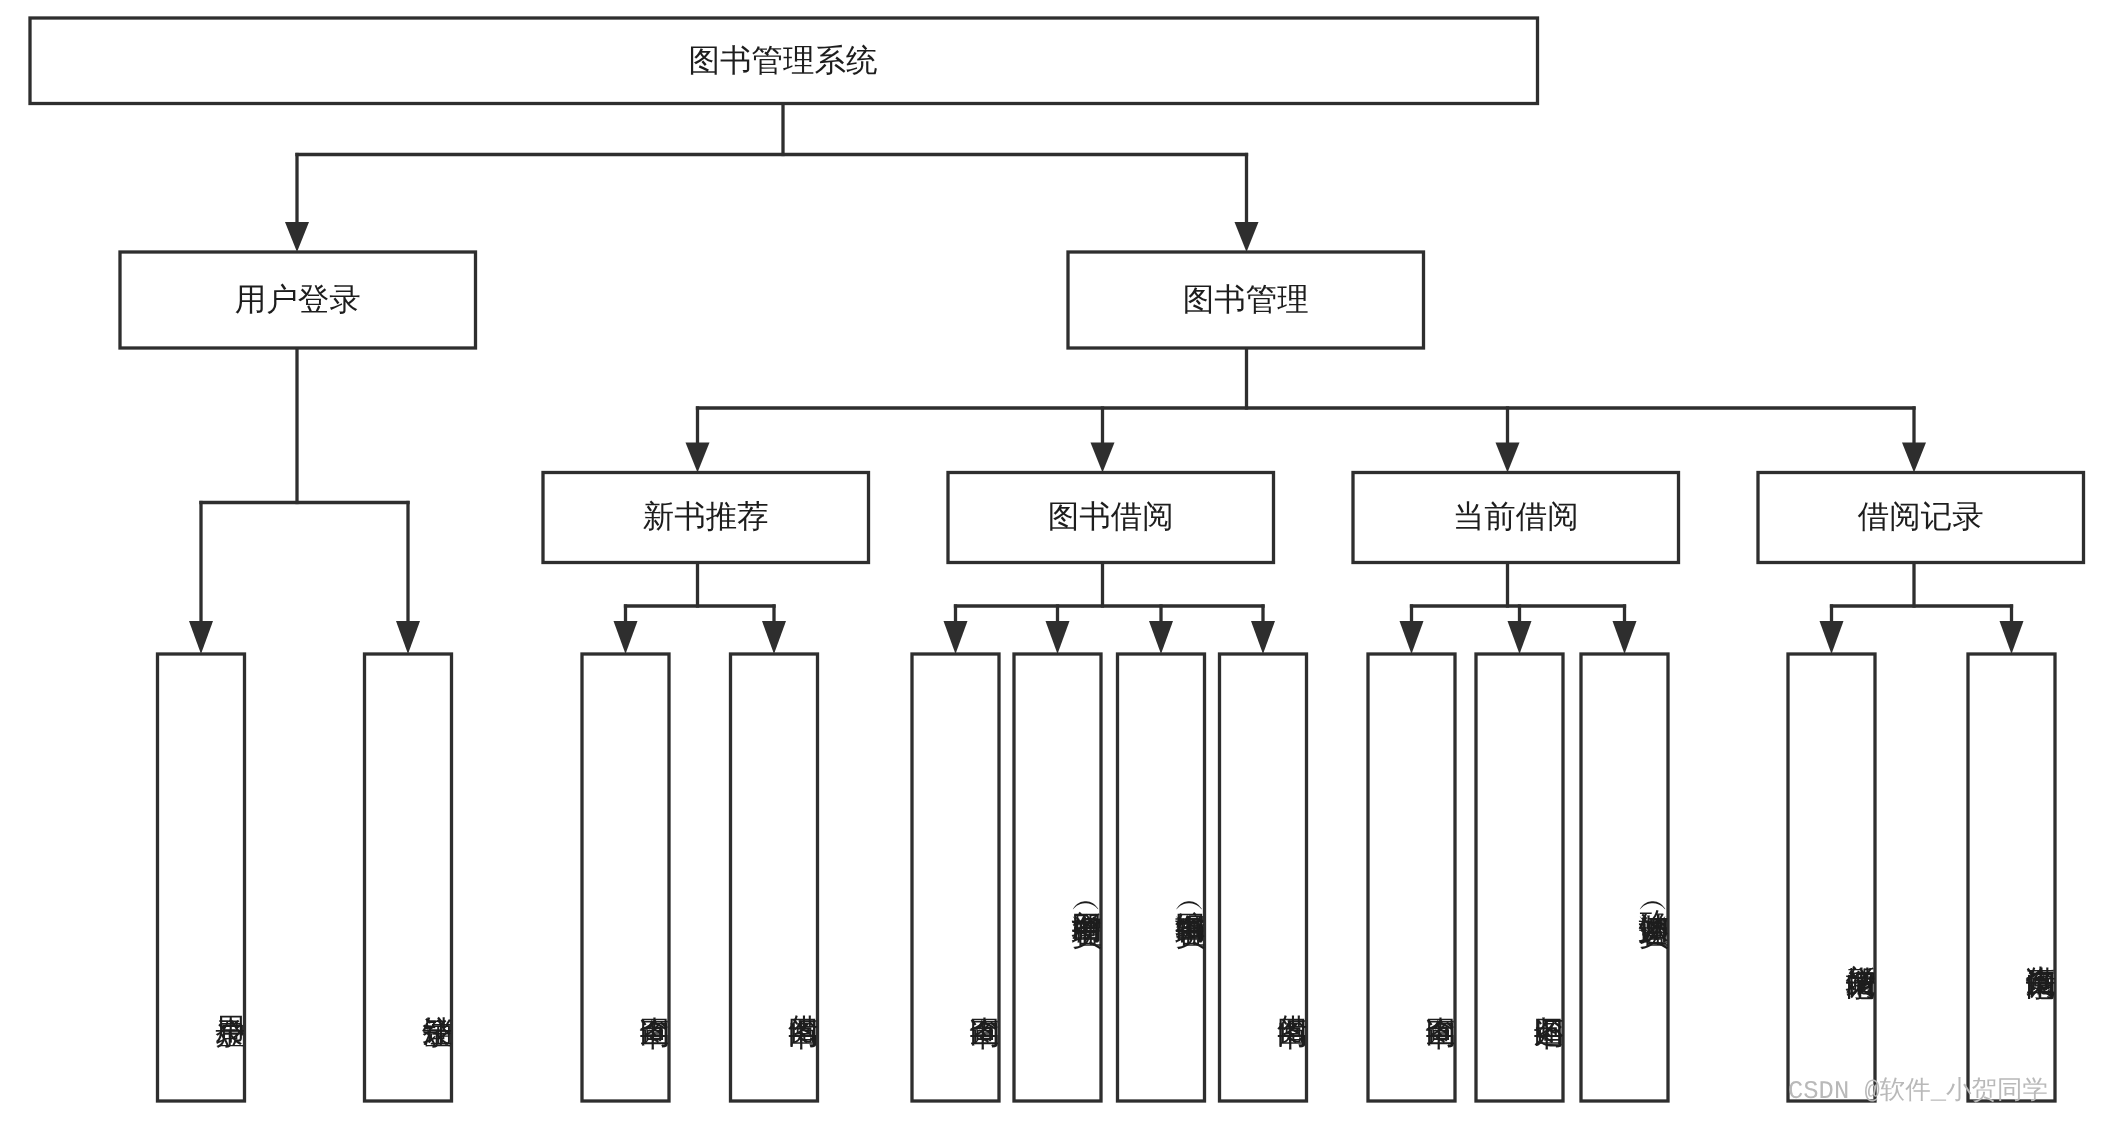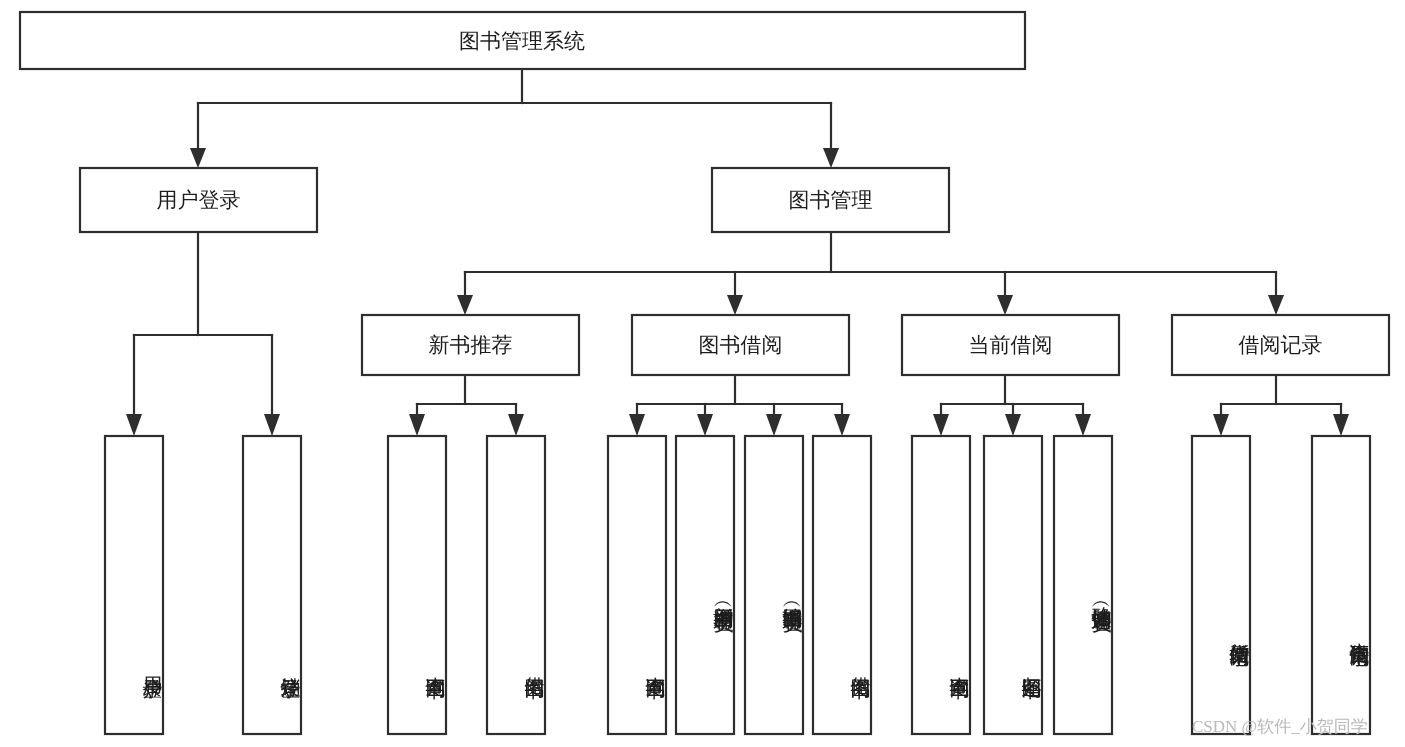--- a/index.html
+++ b/index.html
@@ -59,21 +59,21 @@
     letter-spacing: 1px;
     line-height: 1;
     white-space: nowrap;
     display: flex;
     align-items: flex-start;
     justify-content: center;
     pointer-events: none;
   }
   .watermark {
     position: absolute;
-    font-family: Liberation Serif, serif;
+    font-family: Liberation Mono, monospace;
     font-size: 17px;
     color: #b9b9b9;
     white-space: nowrap;
     left: 1192px;
     top: 715px;
   }
 </style>
 </head>
 <body>
 

